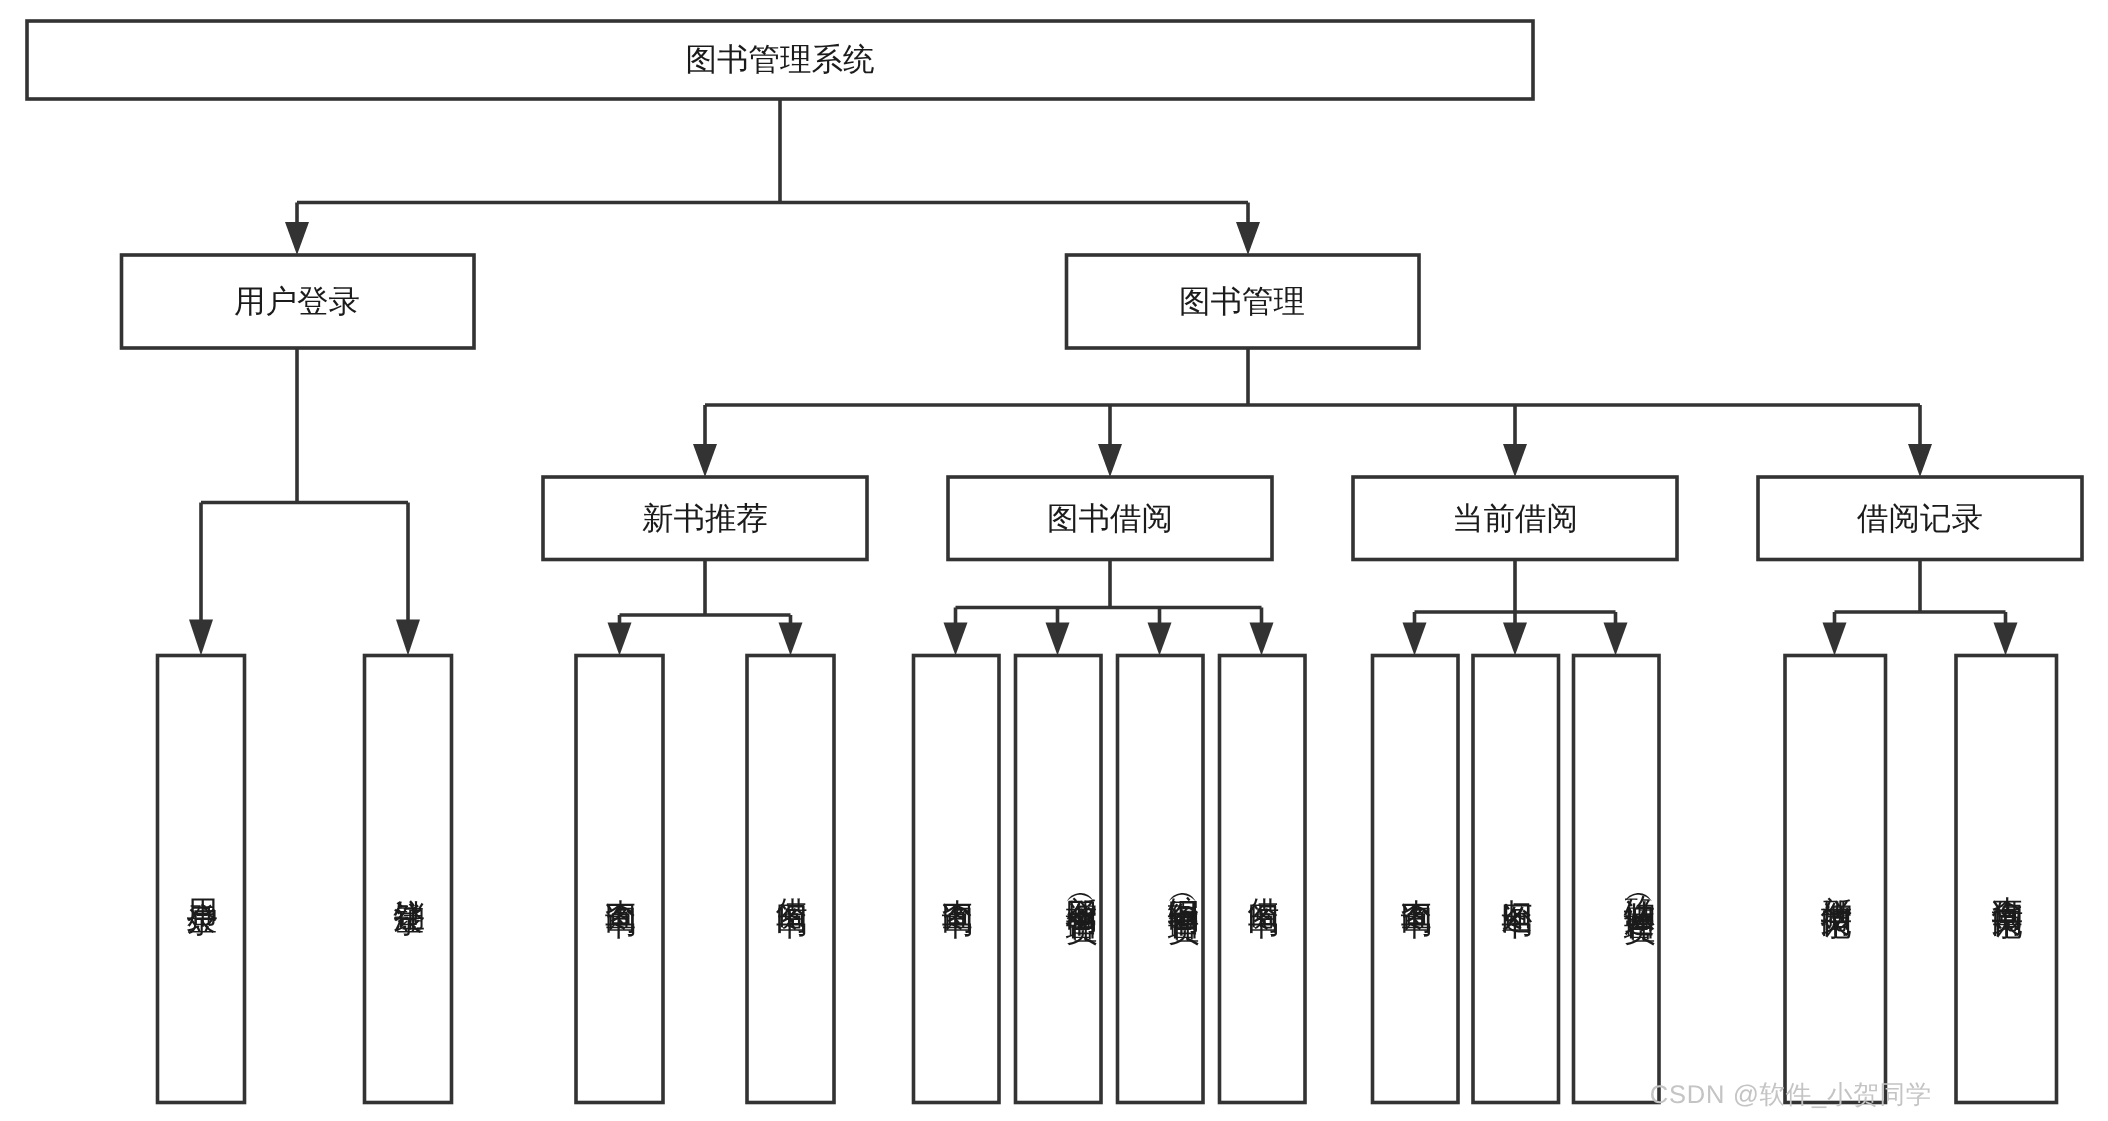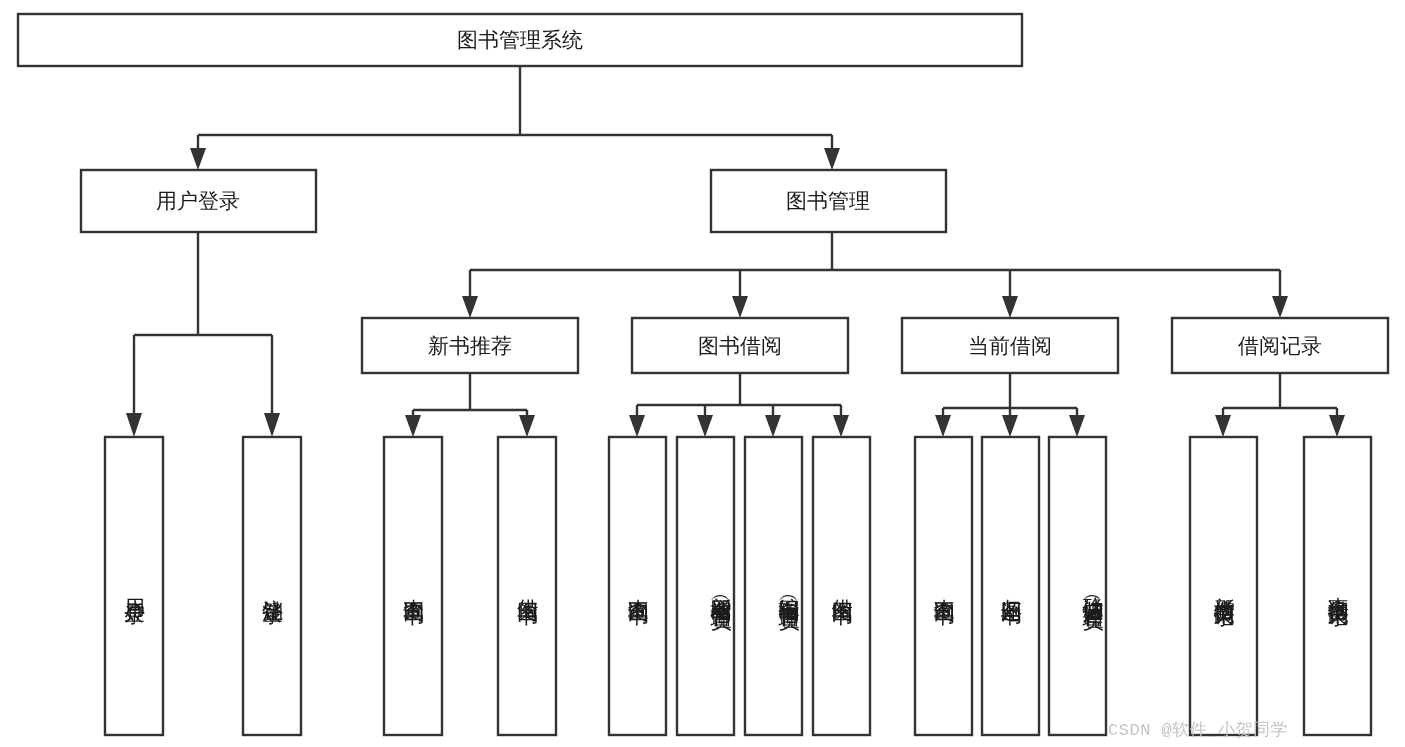--- a/index.html
+++ b/index.html
@@ -62,21 +62,21 @@
     align-items: center;
     justify-content: center;
     text-align: center;
     white-space: nowrap;
     pointer-events: none;
   }
   .watermark {
     position: absolute;
     right: 8px;
     bottom: 6px;
-    font-family: Liberation Mono, monospace;
+    font-family: Liberation Sans, sans-serif;
     font-size: 17px;
     color: #c4c4c4;
     white-space: nowrap;
     letter-spacing: 0.5px;
   }
 </style>
 </head>
 <body>
 
 <div id="diagram-root">

